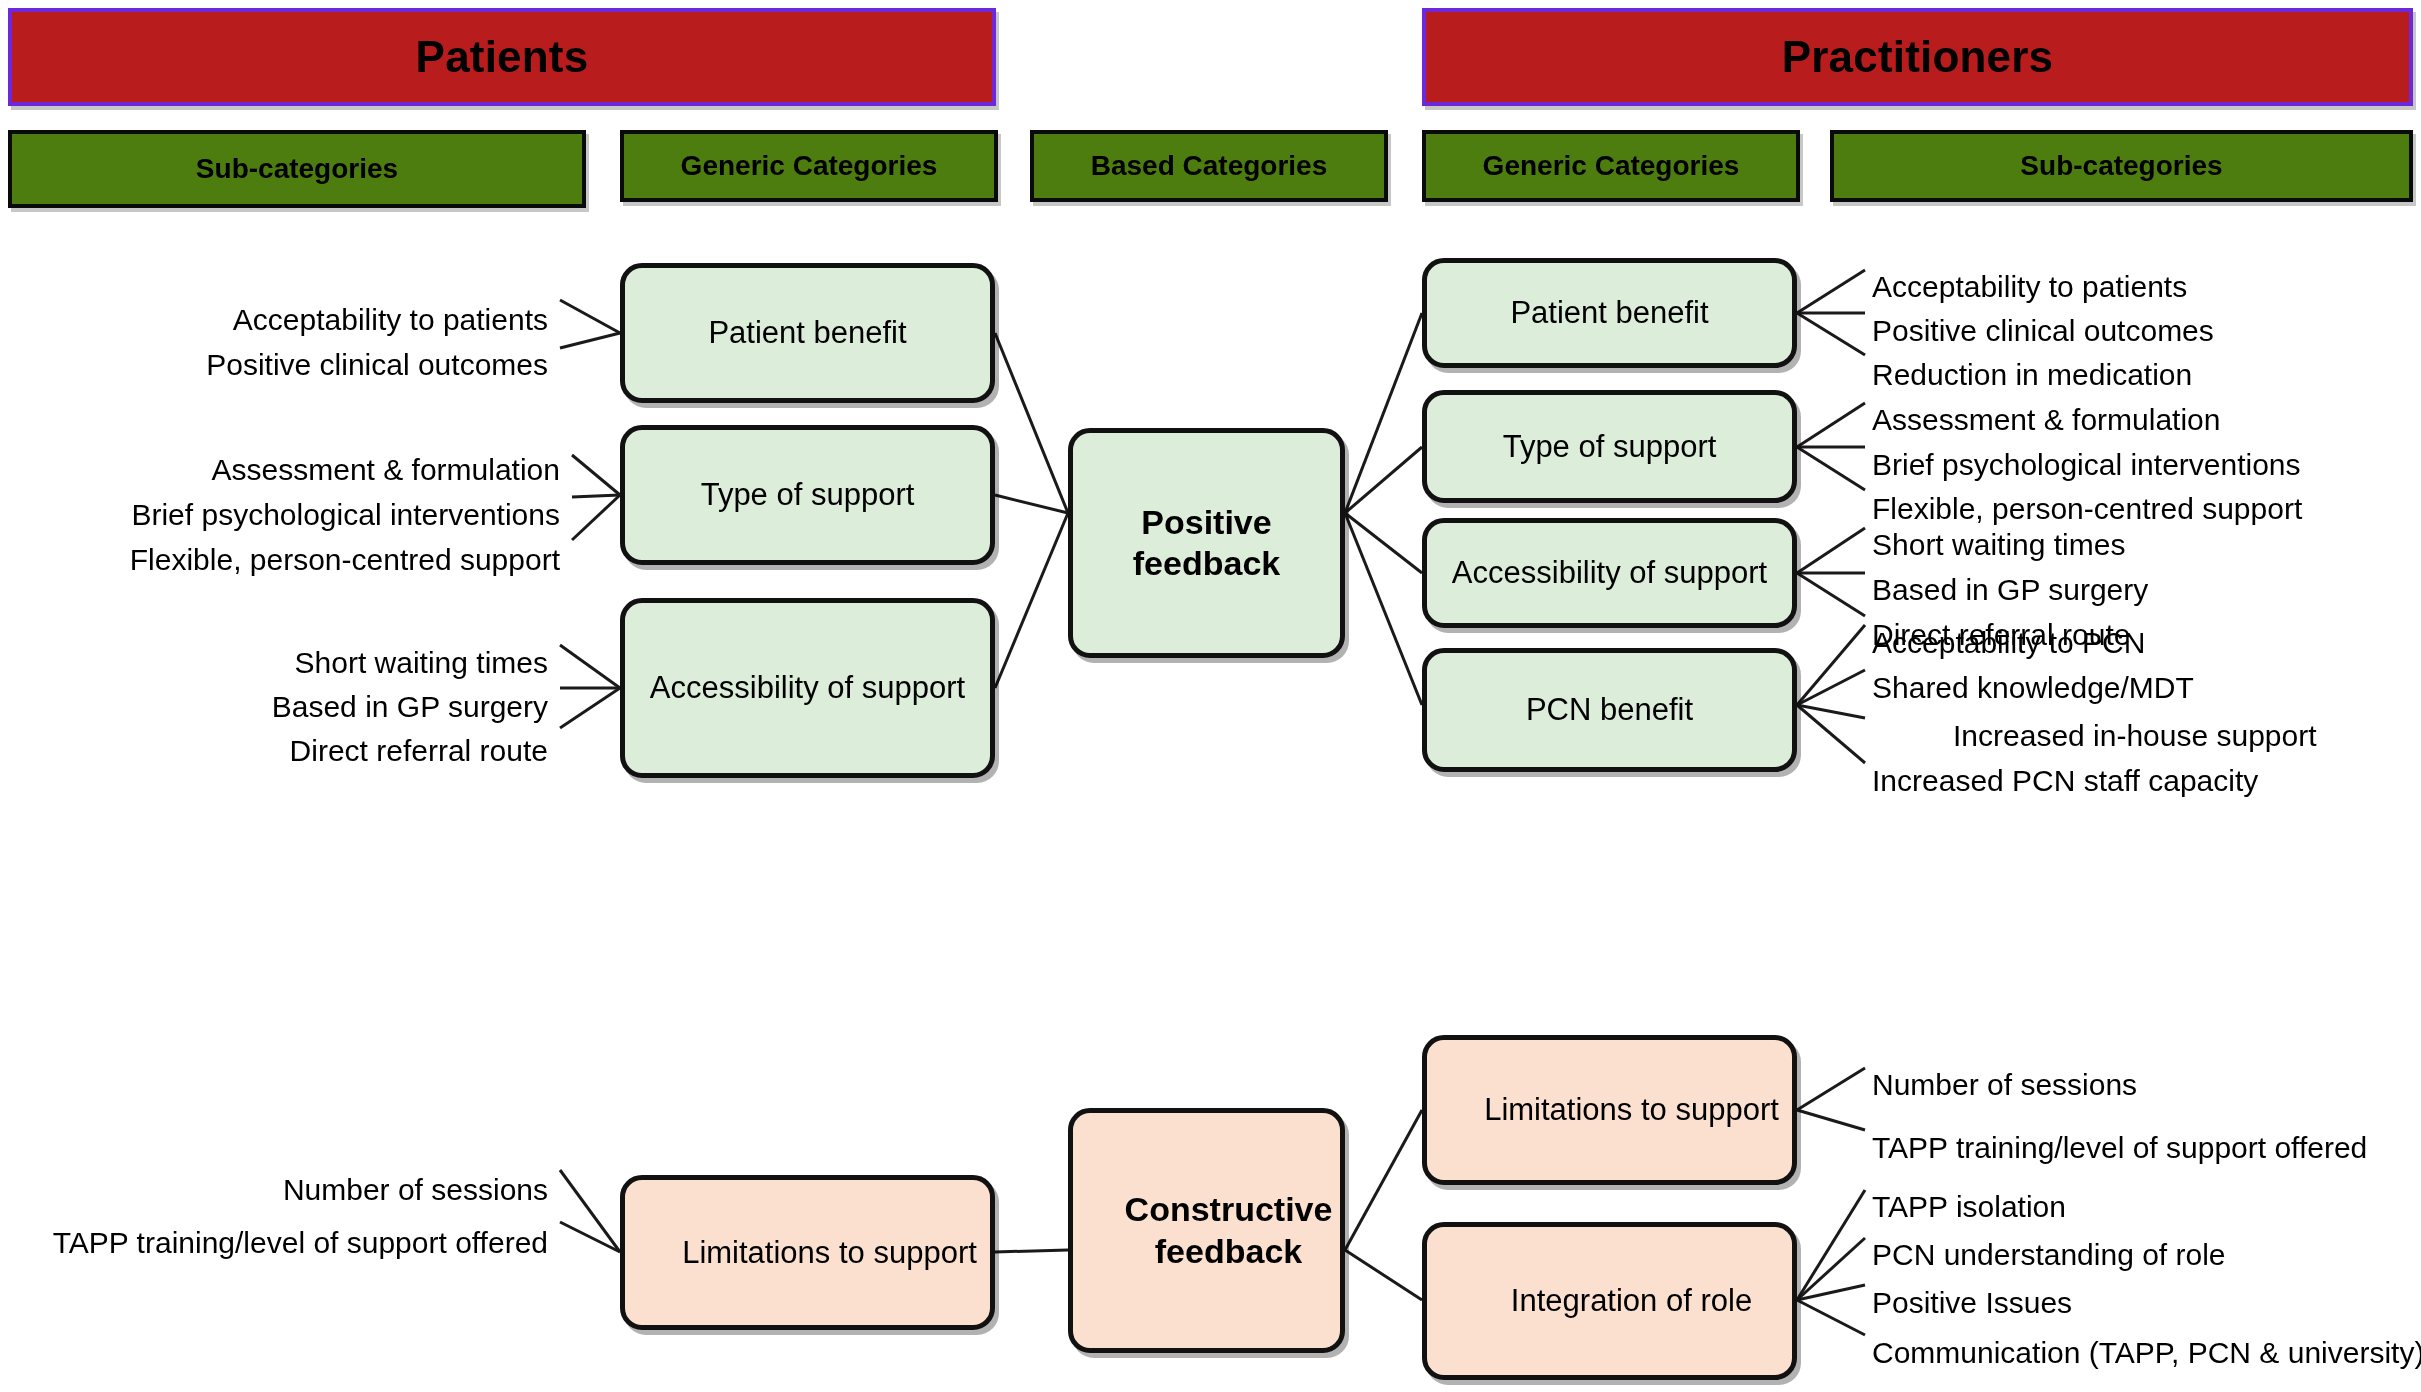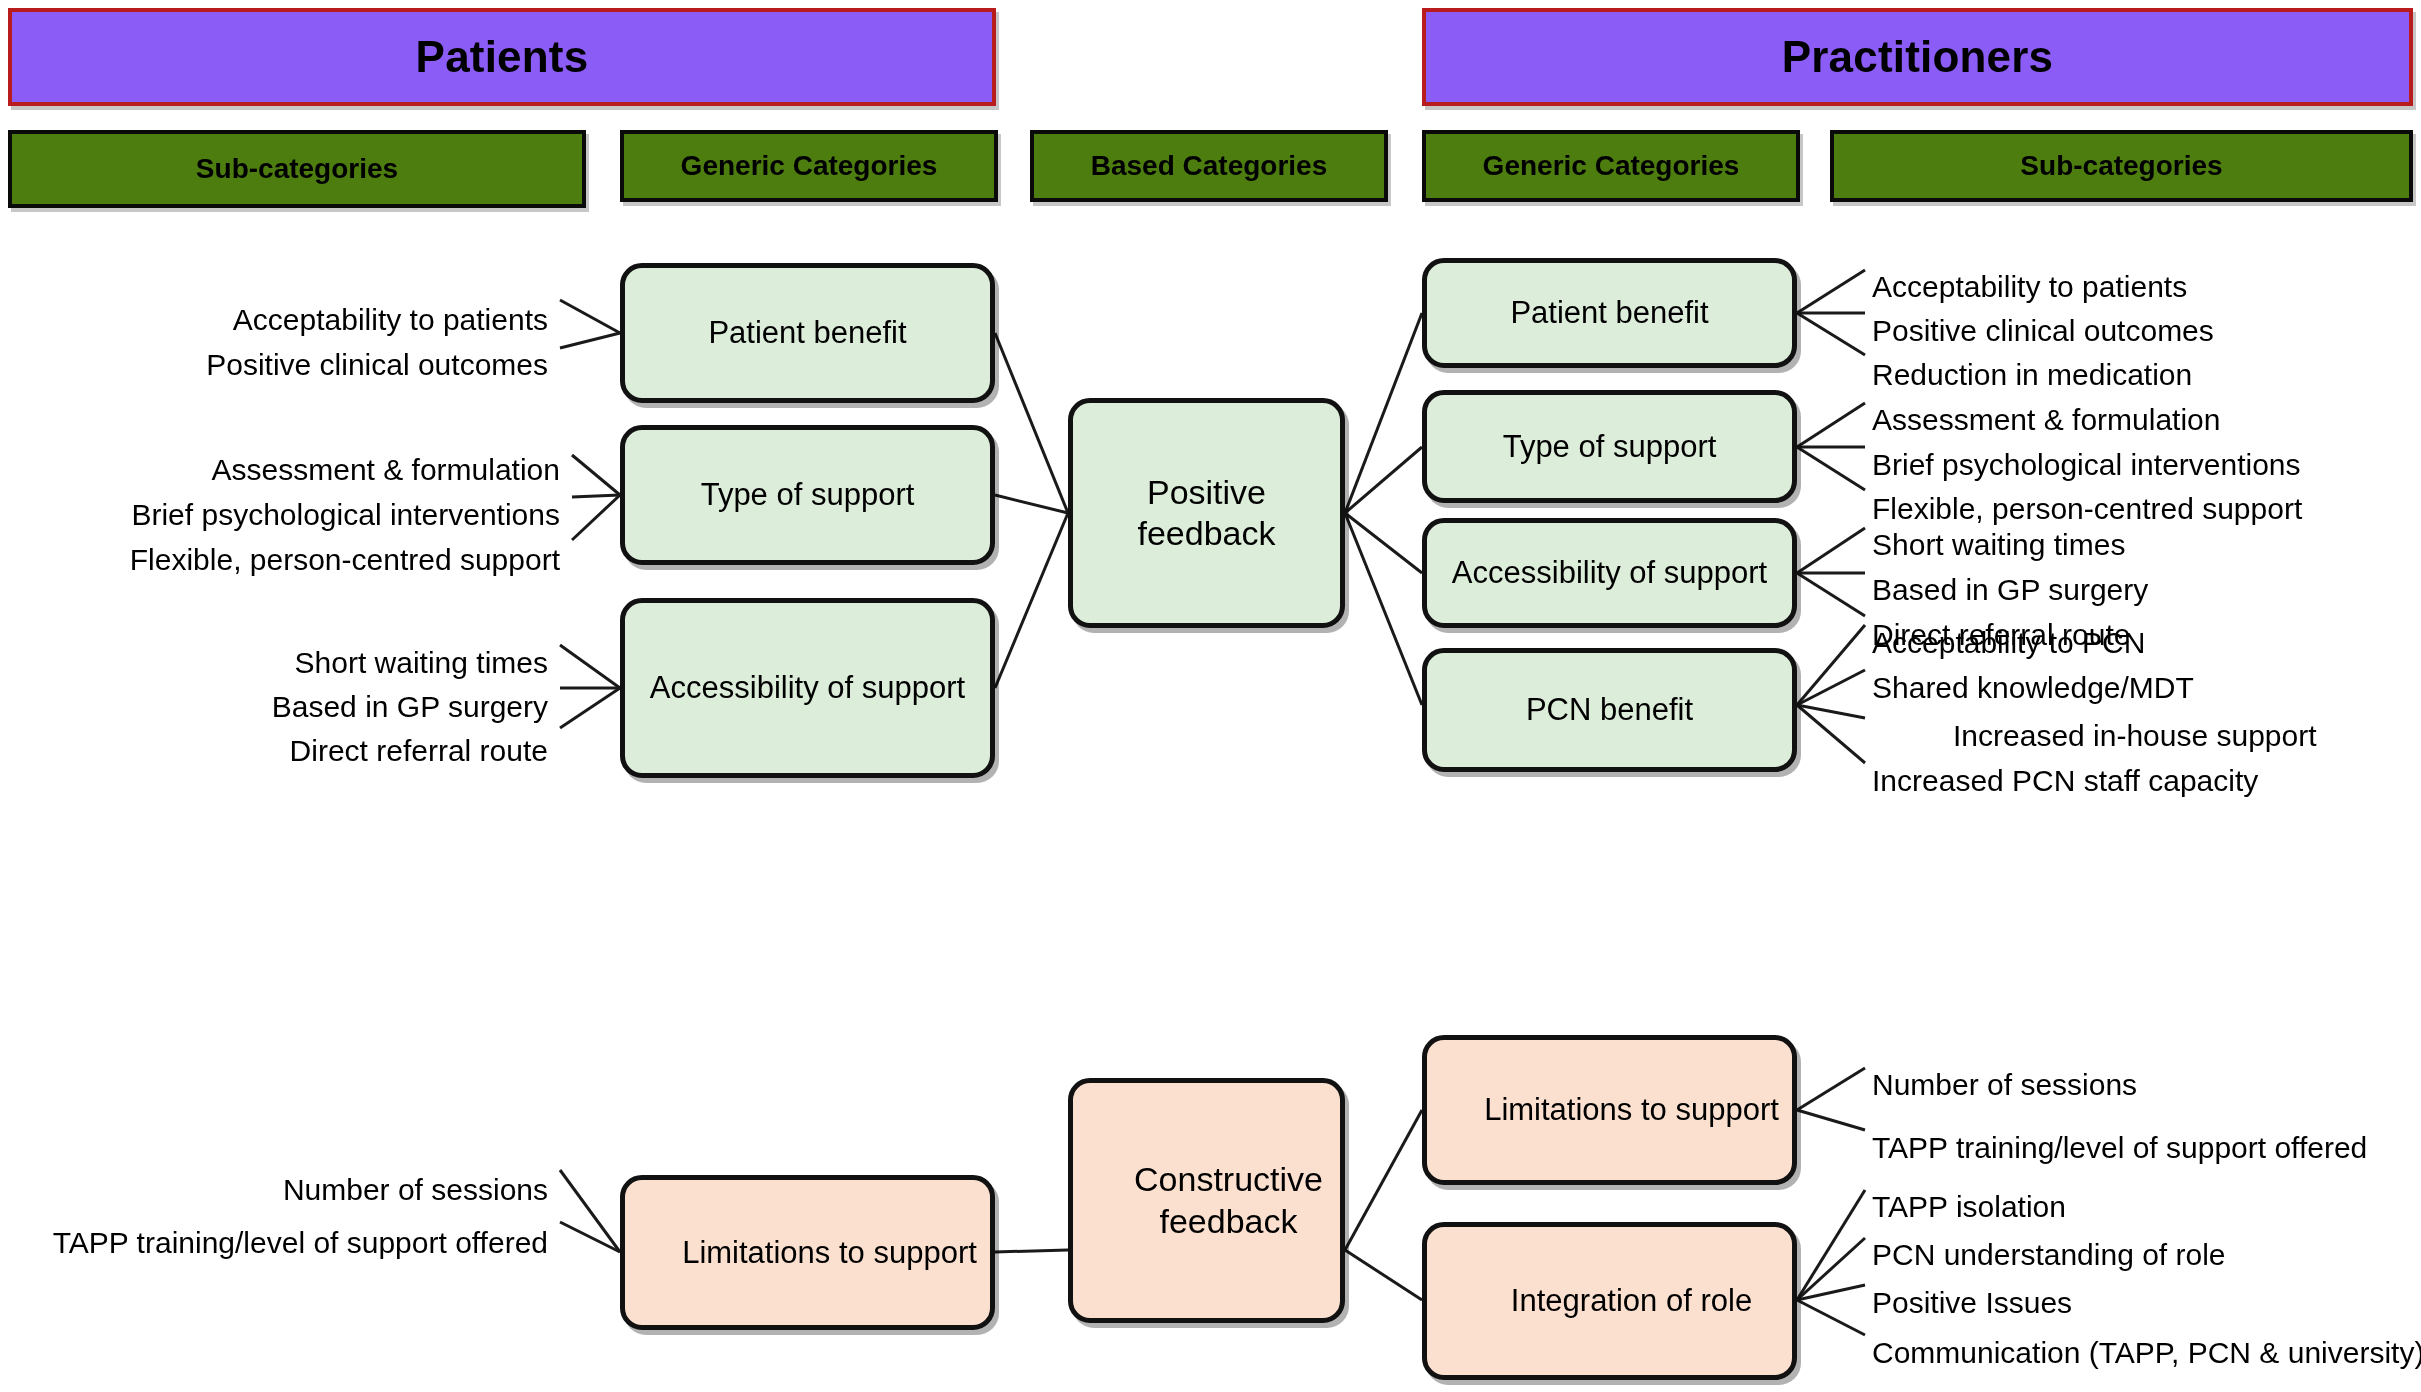--- a/index.html
+++ b/index.html
@@ -3,21 +3,21 @@
 <meta charset="utf-8">
 <style>
   html,body{margin:0;padding:0;background:#ffffff;}
   body{width:2421px;height:1392px;position:relative;overflow:hidden;
        font-family:"Liberation Sans", sans-serif;color:#000;}
 
   #canvas{position:absolute;left:0;top:0;width:2421px;height:1392px;}
 
   
   .hdr-main{
-    position:absolute;background:#8b5cf6;border:4px solid #b91c1c;
+    position:absolute;background:#b91c1c;border:4px solid #6d28d9;
     display:flex;align-items:center;justify-content:center;
     font-weight:bold;font-size:44px;letter-spacing:.2px;
     box-shadow:3px 4px 0 rgba(0,0,0,.22);
   }
   .hdr-sub{
     position:absolute;background:#4d7c0f;border:4px solid #0a0a0a;
     display:flex;align-items:center;justify-content:center;
     font-weight:bold;font-size:28px;
     box-shadow:3px 4px 0 rgba(0,0,0,.22);
   }
@@ -26,21 +26,21 @@
   .node{
     position:absolute;border:5px solid #111111;border-radius:22px;
     display:flex;align-items:center;justify-content:center;text-align:center;
     box-shadow:4px 5px 0 rgba(0,0,0,.30);
     box-sizing:border-box;
   }
   .node span{display:block;line-height:1.22;padding:0 12px;}
   .green{background:#dcedda;}
   .peach{background:#fbe0d0;padding-left:44px;}
   .generic{font-size:31px;font-weight:400;}
-  .main-cat{font-size:34px;font-weight:normal;}
+  .main-cat{font-size:34px;font-weight:bold;margin-top:30px;}
 
   
   .leaf{
     position:absolute;font-size:30px;line-height:1.0;white-space:nowrap;
     font-weight:400;
   }
   .leaf.right-align{text-align:right;transform:translateX(-100%);}
 
   svg#wires{position:absolute;left:0;top:0;width:2421px;height:1392px;
             pointer-events:none;}

